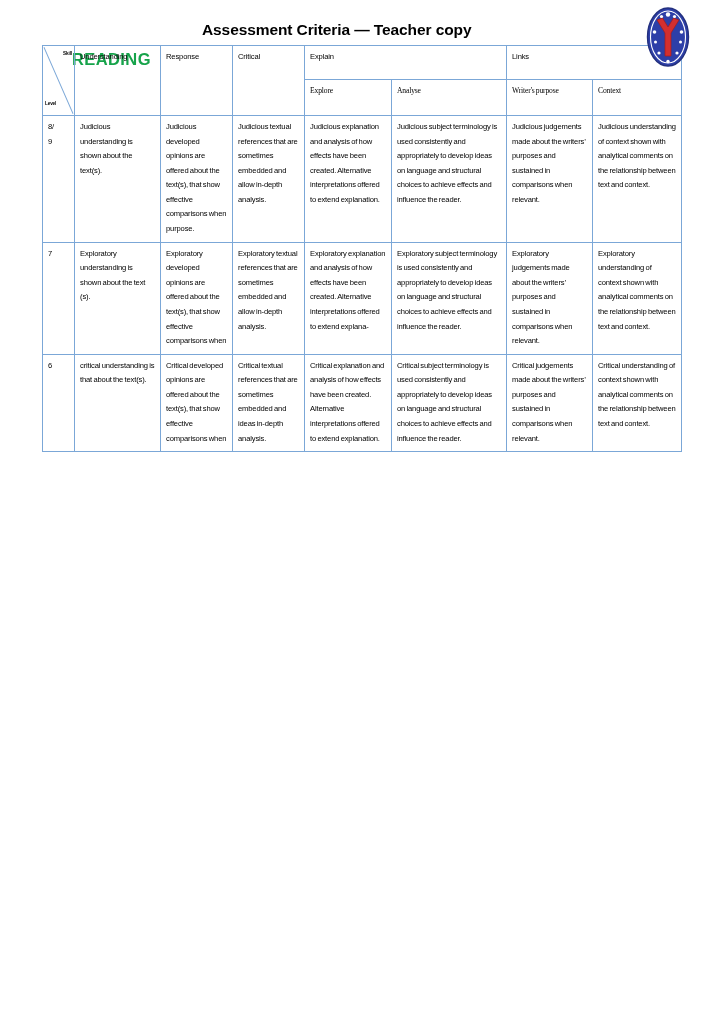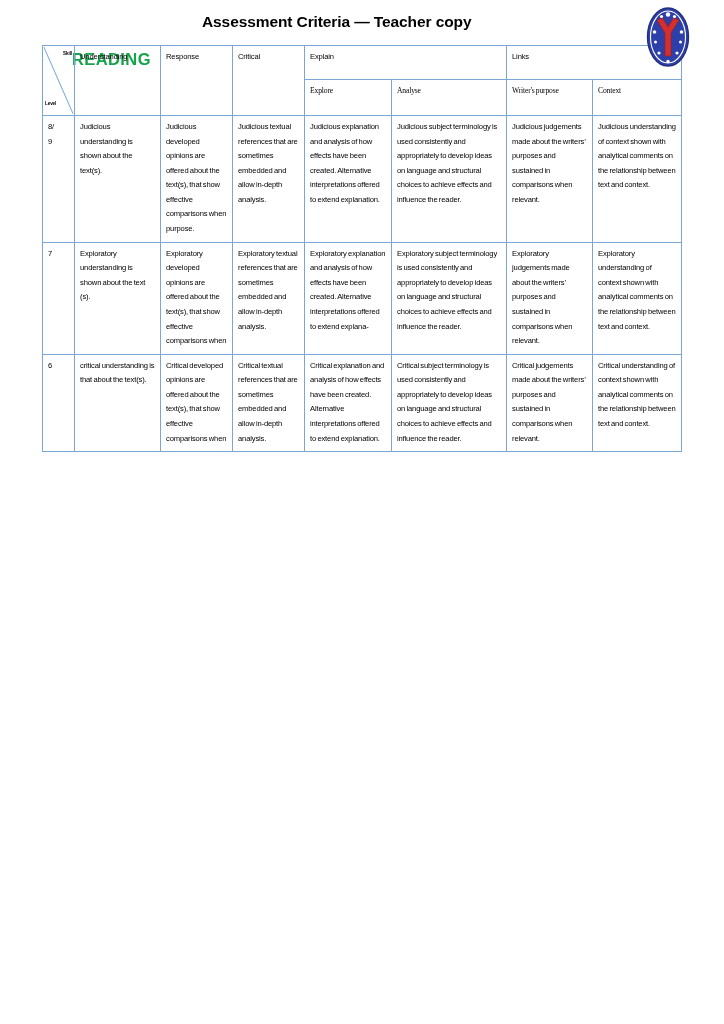--- a/index.html
+++ b/index.html
@@ -32,21 +32,21 @@
     font-size: 16.5px;
     font-weight: bold;
     letter-spacing: 0.4px;
     color: #16a34a;
     white-space: nowrap;
     margin-top: 37px;
   }
   .hdr-title {
     position: absolute;
     left: 202px;
-    top: 13px;
+    top: 21px;
     font-size: 15.5px;
     font-weight: bold;
     letter-spacing: -0.1px;
     color: #000000;
     white-space: nowrap;
   }
 
   
   .crest {
     position: absolute;
@@ -268,21 +268,21 @@
       <td class="level-cell">
           <span class="lv">6</span>
         </td>
       <td>
           <span class="cell-text">critical understanding is that about the text(s).</span>
         </td>
       <td>
           <span class="cell-text">Critical developed opinions are offered about the text(s), that show effective comparisons when</span>
         </td>
       <td>
-          <span class="cell-text">Critical textual references  that are sometimes embedded and allow in-depth analysis.</span>
+          <span class="cell-text">Critical textual references  that are sometimes embedded and ideas in-depth analysis.</span>
         </td>
       <td>
           <span class="cell-text">Critical explanation and analysis of how effects have been created.  Alternative interpretations offered to extend explanation.</span>
         </td>
       <td>
           <span class="cell-text">Critical subject terminology is used consistently and appropriately to develop ideas on language and structural choices to achieve effects and influence the reader.</span>
         </td>
       <td>
           <span class="cell-text">Critical judgements made about the writers’ purposes and sustained in comparisons when relevant.</span>
         </td>

